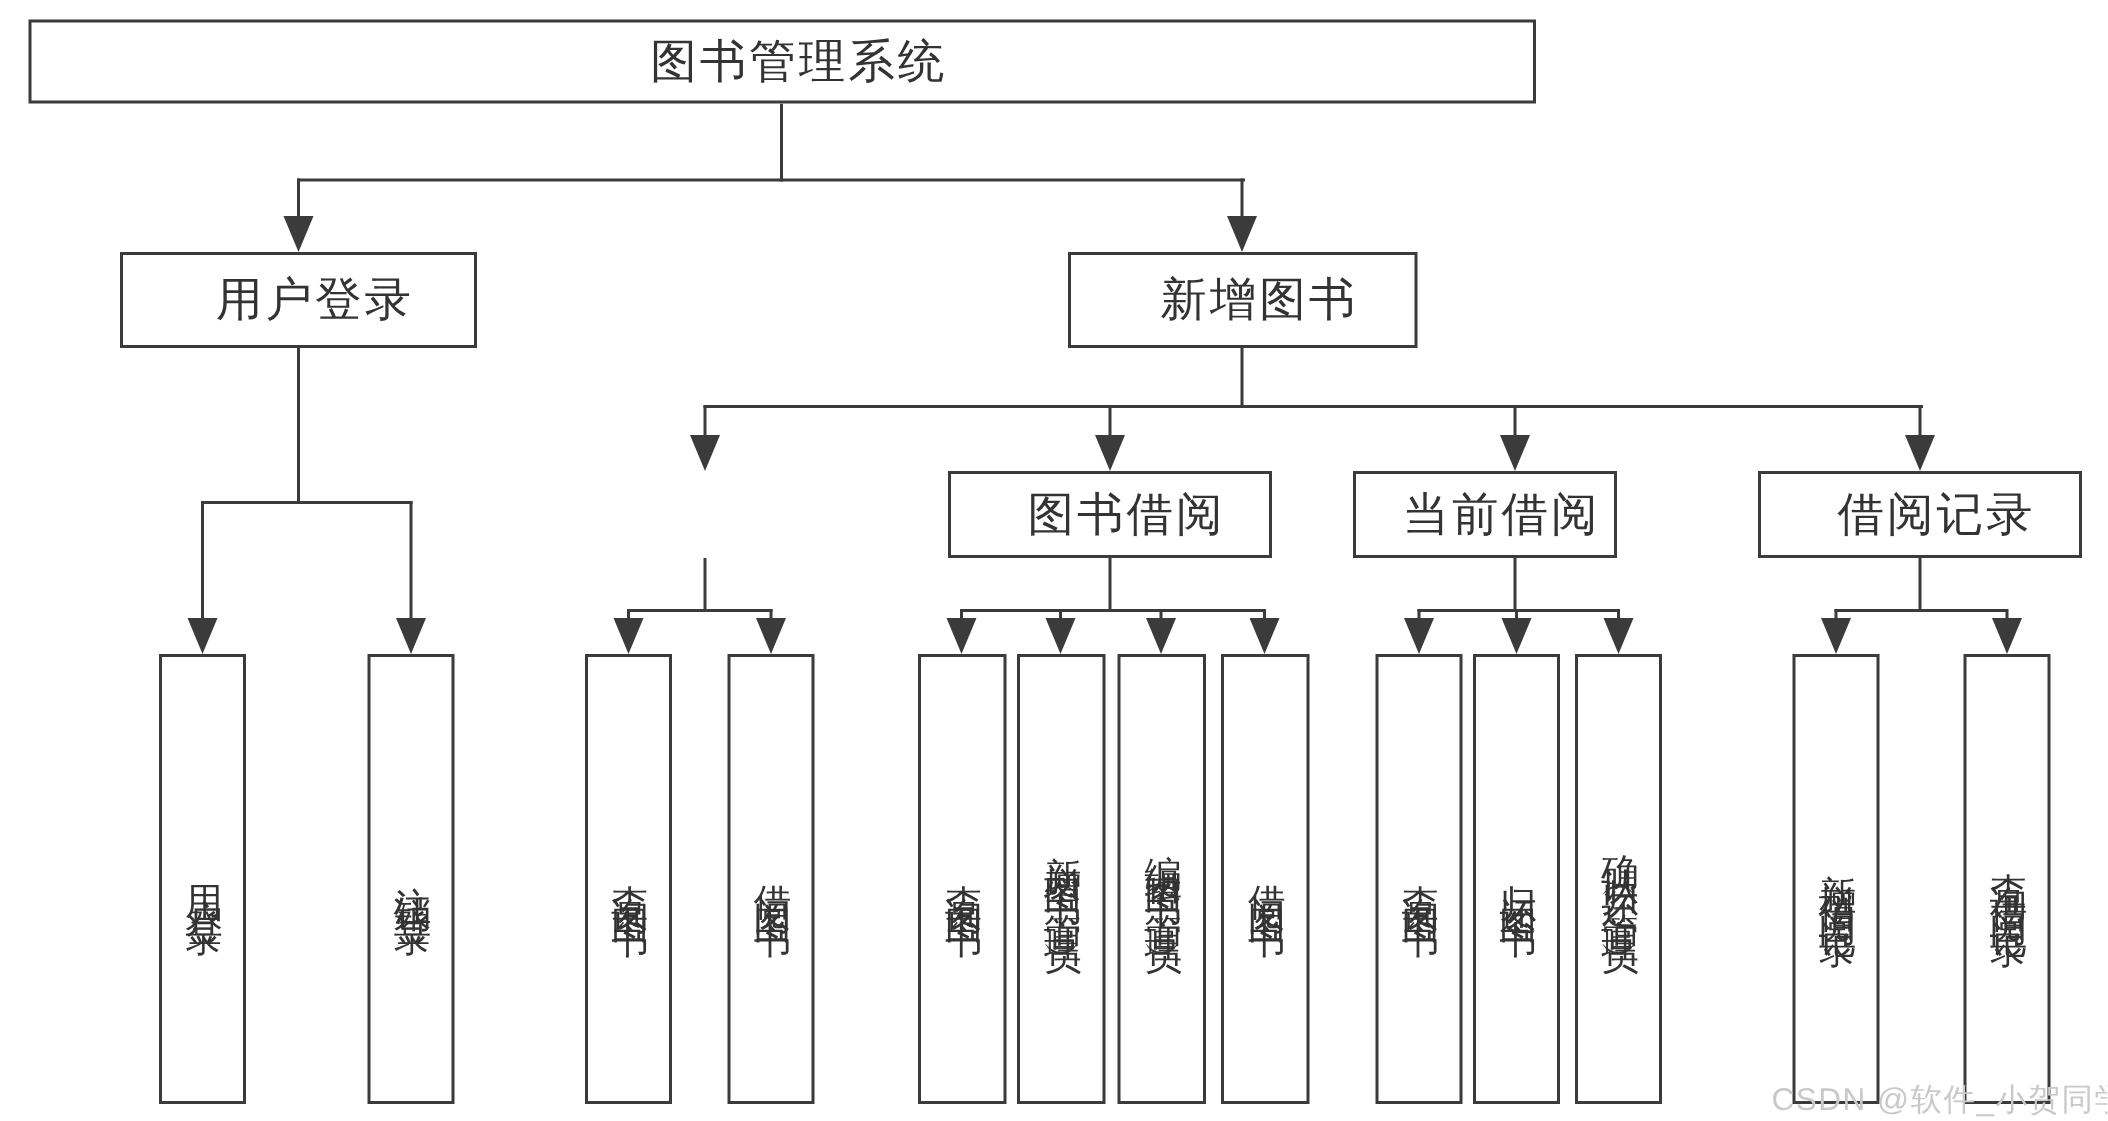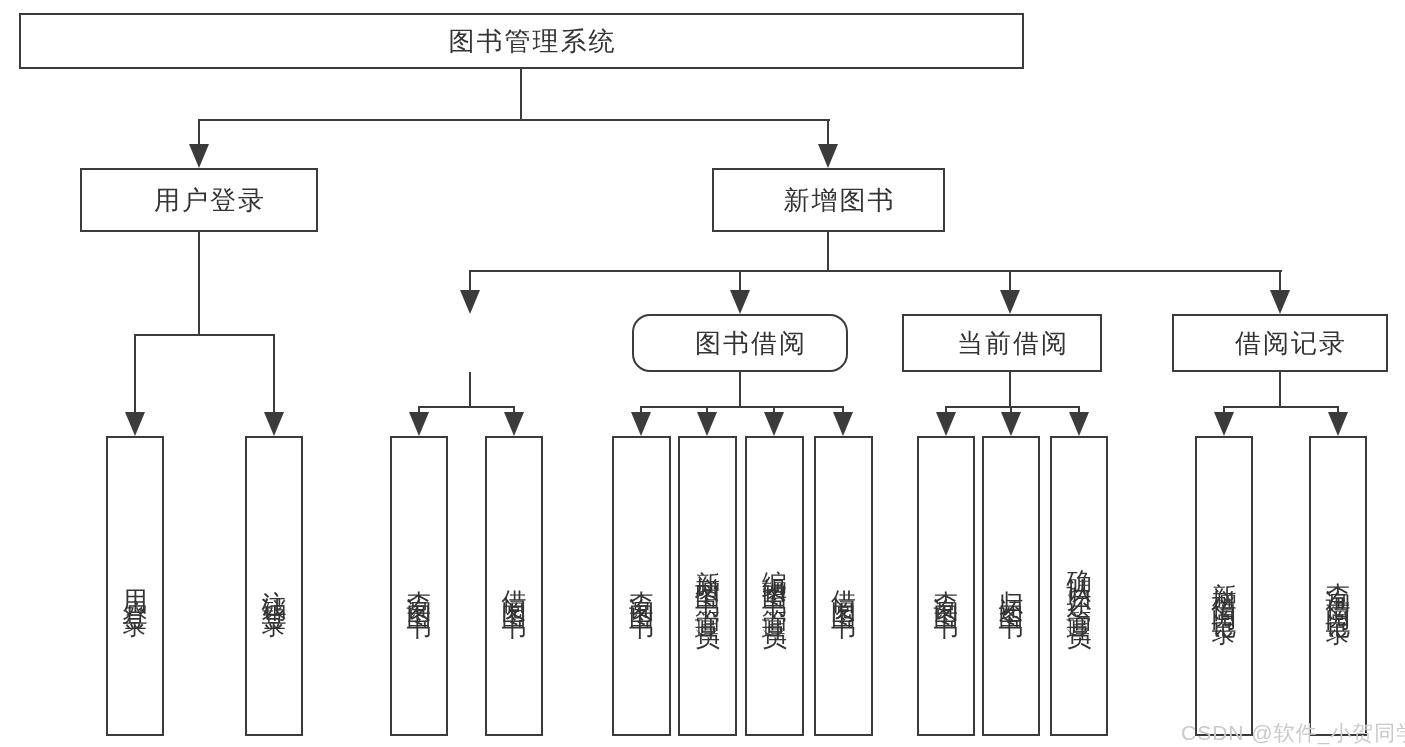--- a/index.html
+++ b/index.html
@@ -20,21 +20,21 @@
   .box{
     position:absolute;
     background:var(--box-bg);
     border:2px solid var(--line);
     box-sizing:border-box;
     display:flex;
     align-items:center;
     justify-content:center;
     z-index:2;
   }
-  .box.h{font-size:26px;letter-spacing:2px;padding-left:22px;}
+  .box.h{font-size:31px;letter-spacing:2px;padding-left:22px;}
   .box.v span{
     writing-mode:vertical-lr;
     text-orientation:mixed;
     font-size:25px;
     letter-spacing:8px;
     line-height:1;
     white-space:nowrap;
   }
   .vline,.hline{position:absolute;background:var(--line);z-index:1;}
   .vline{width:2px;}
@@ -91,24 +91,24 @@
   <div class="hline" style="left:469px;top:270px;width:813px;"></div>
   <div class="vline" style="left:469px;top:270px;height:22px;"></div>
   <div class="arrow" style="left:460px;top:290px;"></div>
   <div class="vline" style="left:739px;top:270px;height:22px;"></div>
   <div class="arrow" style="left:730px;top:290px;"></div>
   <div class="vline" style="left:1009px;top:270px;height:22px;"></div>
   <div class="arrow" style="left:1000px;top:290px;"></div>
   <div class="vline" style="left:1279px;top:270px;height:22px;"></div>
   <div class="arrow" style="left:1270px;top:290px;"></div>
 
-  <div class="box h" style="left:632px;top:314px;width:216px;height:58px;border-radius:18px;">
+  <div class="box h" style="left:632px;top:314px;width:216px;height:58px;">
     <span>图书借阅</span>
   </div>
-  <div class="box h" style="left:902px;top:314px;width:200px;height:58px;">
+  <div class="box h" style="left:902px;top:314px;width:176px;height:58px;">
     <span>当前借阅</span>
   </div>
   <div class="box h" style="left:1172px;top:314px;width:216px;height:58px;">
     <span>借阅记录</span>
   </div>
 
   <div class="vline" style="left:469px;top:372px;height:36px;"></div>
   <div class="hline" style="left:418px;top:406px;width:97px;"></div>
   <div class="vline" style="left:418px;top:406px;height:8px;"></div>
   <div class="arrow" style="left:409px;top:412px;"></div>

